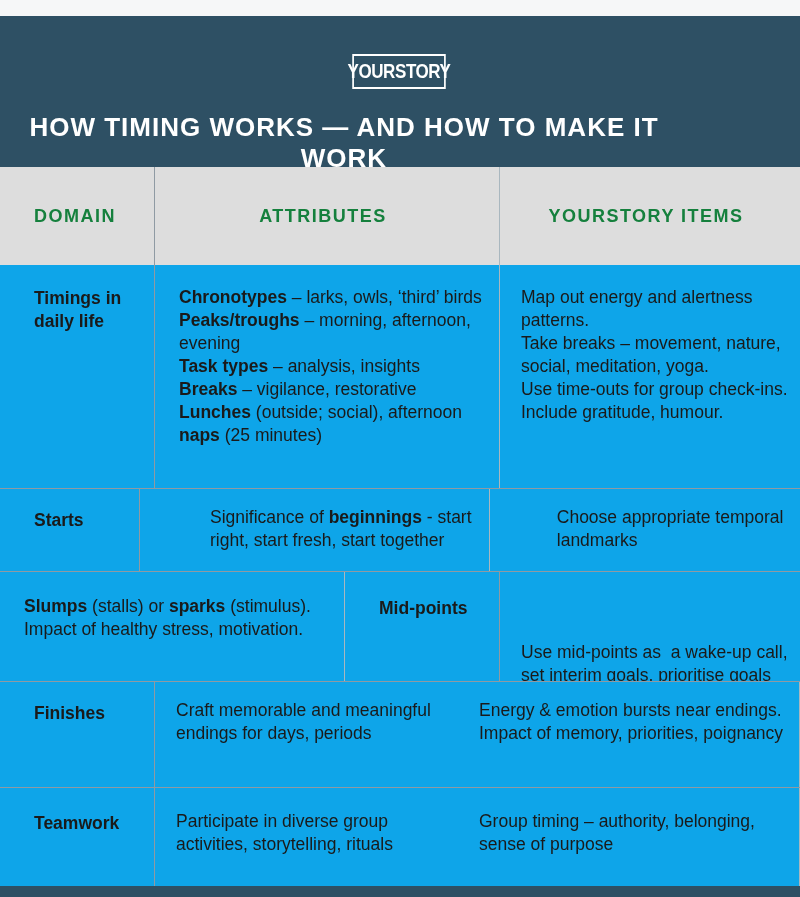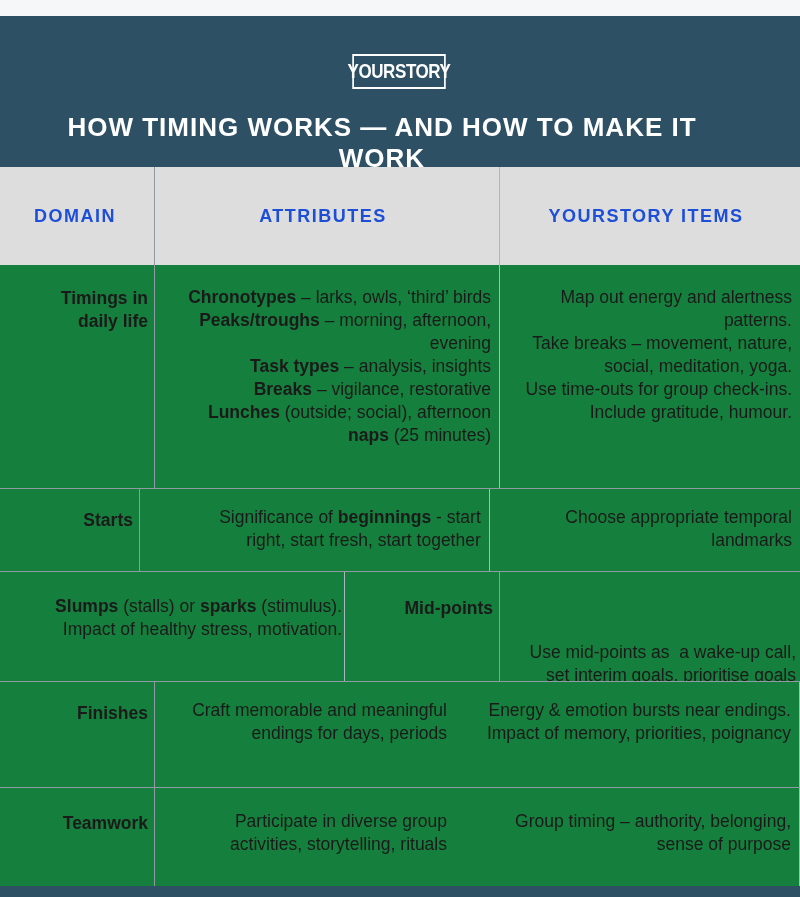--- a/index.html
+++ b/index.html
@@ -1,29 +1,29 @@
 <!DOCTYPE html>
 <html><head>
 <meta charset="utf-8">
 <style>
   html, body { margin:0; padding:0; }
   body { width:800px; height:897px; background:#f6f7f8; font-family:"Liberation Sans", sans-serif; color:#1a1a1a; overflow:hidden; position:relative; }
   .banner { position:absolute; left:0; top:16px; width:800px; height:167px; background:#2e5064; }
   .logo { position:absolute; left:344px; top:38px; width:110px; height:35px; border:2px solid #ffffff; box-sizing:border-box; color:#ffffff; font-family:"Liberation Sans", sans-serif; font-weight:bold; font-size:20px; letter-spacing:-0.5px; display:flex; align-items:center; justify-content:center; transform:scaleX(0.85); }
-  .title { position:absolute; left:0; top:96px; width:688px; text-align:center; color:#ffffff; font-weight:bold; font-size:26px; letter-spacing:1px;margin-left:38px; }
+  .title { position:absolute; left:0; top:96px; width:688px; text-align:center; color:#ffffff; font-weight:bold; font-size:26px; letter-spacing:1px; }
   .table { position:absolute; left:0; top:167px; width:800px; }
   .row { position:relative; width:800px; display:flex; box-sizing:border-box; }
   .row.head { height:98px; background:#dddddd; }
-  .row.body { border-top:1.5px solid #8f9aa3; background:#15803d;text-align:right; }
+  .row.body { border-top:1.5px solid #8f9aa3; background:#0ea5e9; }
   .row.body.first { border-top:none; }
   .cell { box-sizing:border-box; font-size:17.5px; line-height:23px; }
   .c1 { width:155px; border-right:1.5px solid #8f9aa3; padding-left:34px; padding-right:6px; }
   .c2 { width:345px; border-right:1.5px solid #a9b7bf; padding-left:24px; padding-right:8px; }
   .c3 { width:300px; padding-left:21px; padding-right:8px; }
-  .head .cell { display:flex; align-items:center; font-size:18px; letter-spacing:1.5px; font-weight:bold; color:#1d4ed8; }
+  .head .cell { display:flex; align-items:center; font-size:18px; letter-spacing:1.5px; font-weight:bold; color:#15803d; }
   .head .c2, .head .c3 { justify-content:center; padding-left:0; }
   .body .c1 { font-weight:bold; }
   b { font-weight:bold; }
   .footer { position:absolute; left:0; top:886px; width:800px; height:11px; background:#2e5064; }
 </style>
 </head>
 <body>
 
 <div class="banner">
   <div class="logo">YOURSTORY</div>

